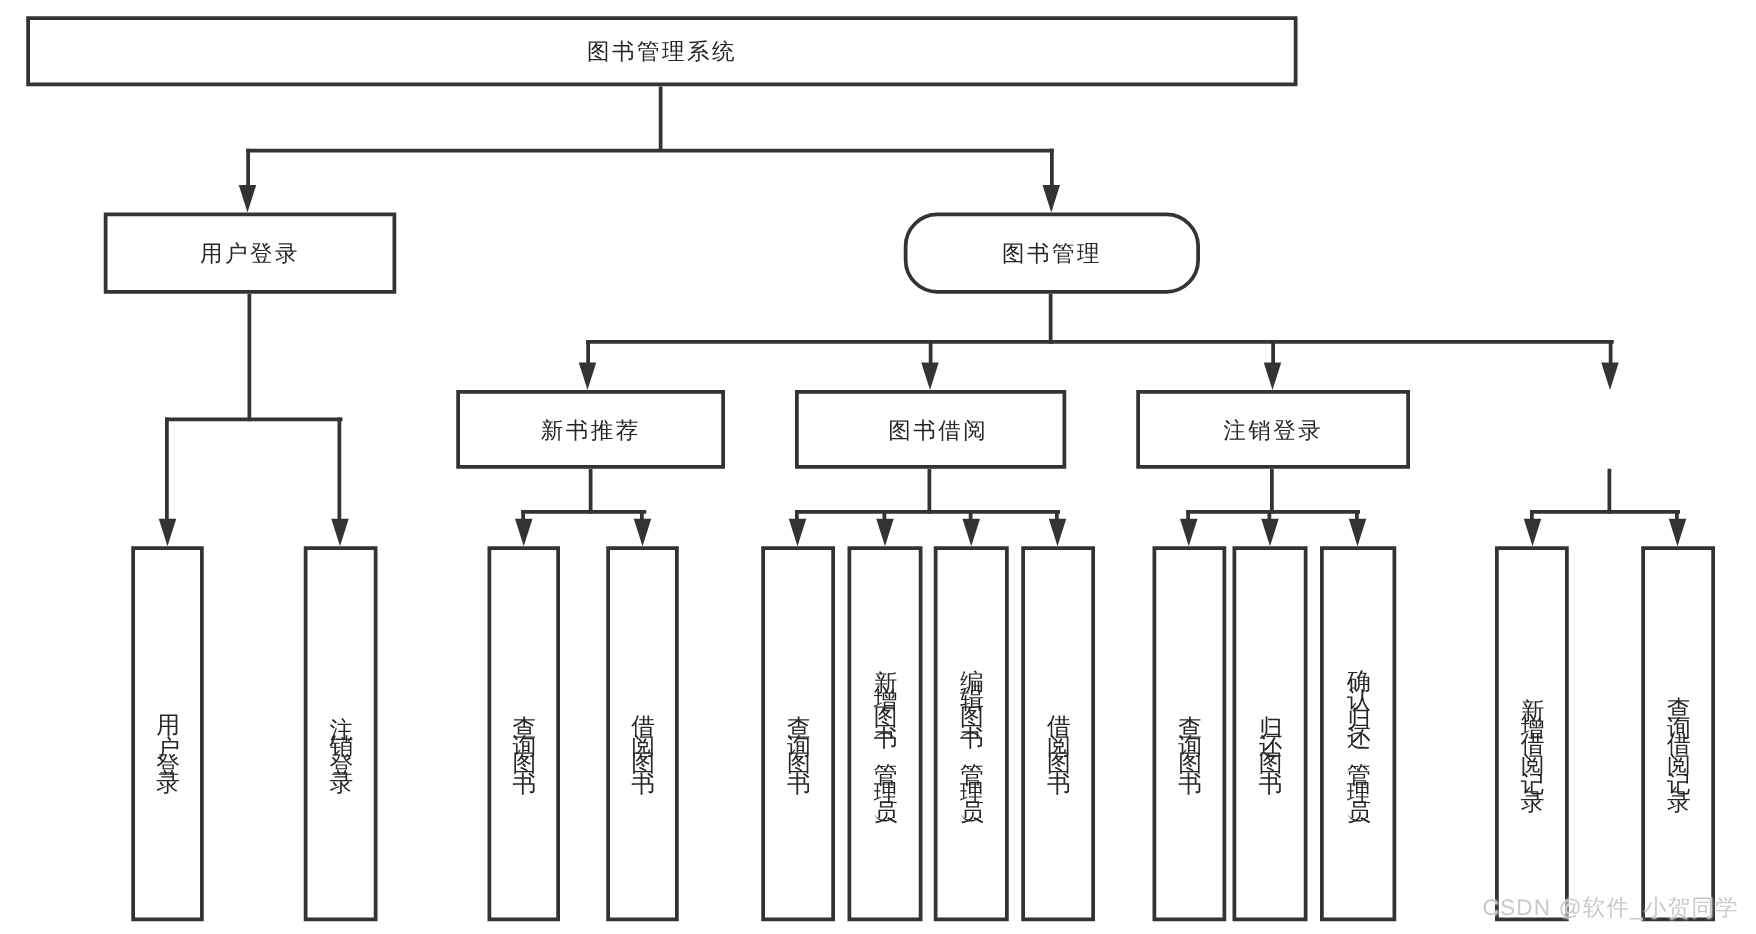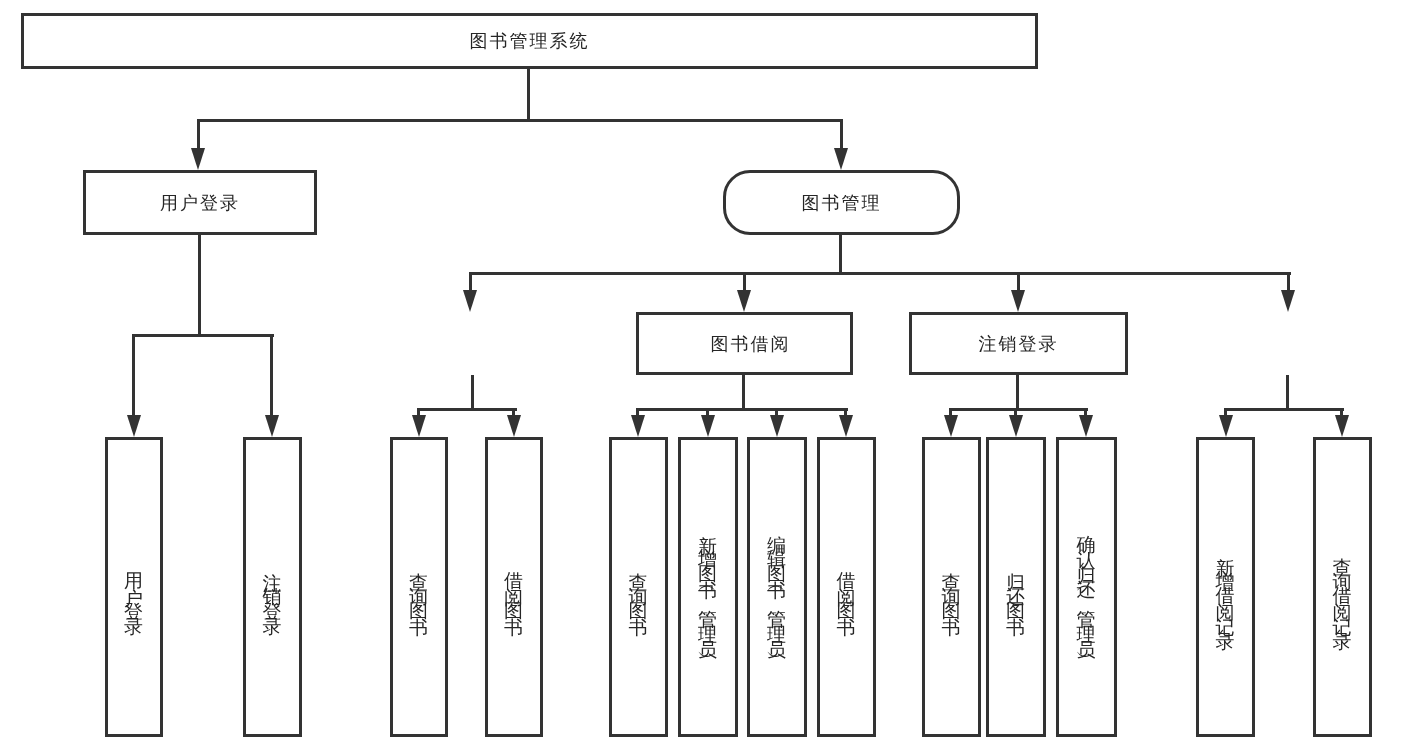--- a/index.html
+++ b/index.html
@@ -103,20 +103,23 @@
     <div class="line" style="left:469px; top:272px; width:3px; height:22px;"></div>
     <div class="arrow" style="left:463px; top:290px;"></div>
     <div class="line" style="left:743px; top:272px; width:3px; height:22px;"></div>
     <div class="arrow" style="left:737px; top:290px;"></div>
     <div class="line" style="left:1017px; top:272px; width:3px; height:22px;"></div>
     <div class="arrow" style="left:1011px; top:290px;"></div>
     <div class="line" style="left:1287px; top:272px; width:3px; height:22px;"></div>
     <div class="arrow" style="left:1281px; top:290px;"></div>
   </div>
 
+  <div class="box" style="left:365px; top:312px; width:215px; height:63px;">
+    <span>新书推荐</span>
+  </div>
   <div class="box" style="left:636px; top:312px; width:217px; height:63px;padding-left:12px;">
     <span>图书借阅</span>
   </div>
   <div class="box" style="left:909px; top:312px; width:219px; height:63px;">
     <span>注销登录</span>
   </div>
 
   <div>
     <div class="line" style="left:471px; top:375px; width:3px; height:36px;"></div>
     <div class="line" style="left:417px; top:408px; width:100px; height:3px;"></div>
@@ -196,14 +199,15 @@
     <span class="vtext">确认归还（管理员）</span>
   </div>
 
   <div class="box leaf" style="left:1196px; width:59px;">
     <span class="vtext">新增借阅记录</span>
   </div>
   <div class="box leaf" style="left:1313px; width:59px;">
     <span class="vtext">查询借阅记录</span>
   </div>
 
+  <div class="watermark">CSDN @软件_小贺同学</div>
 
 </div>
 
 </body></html>

